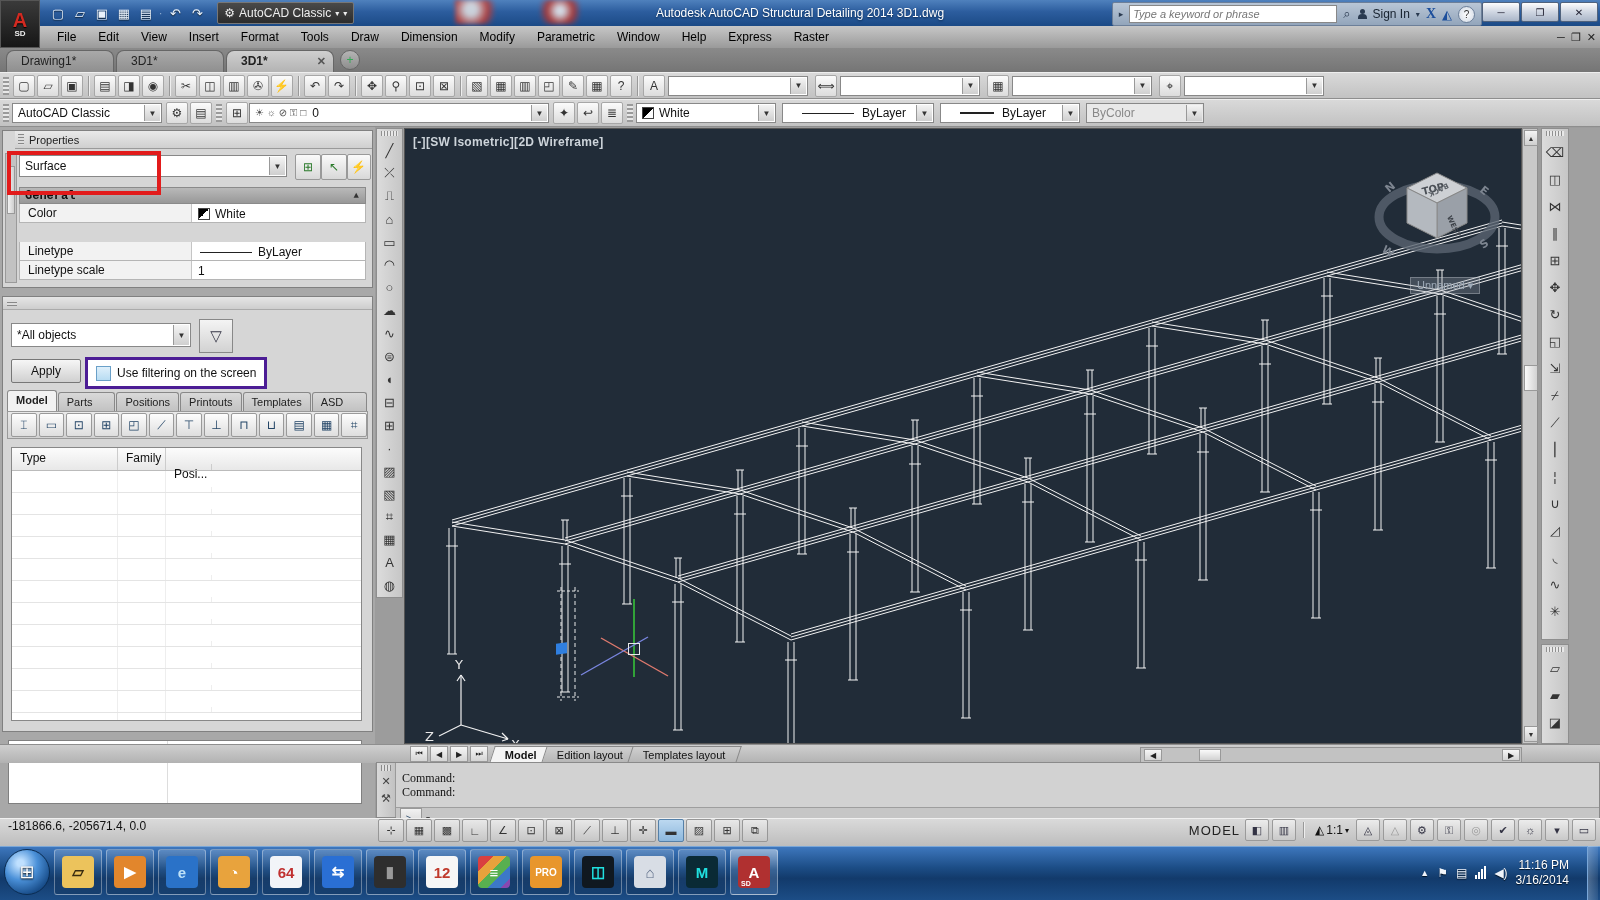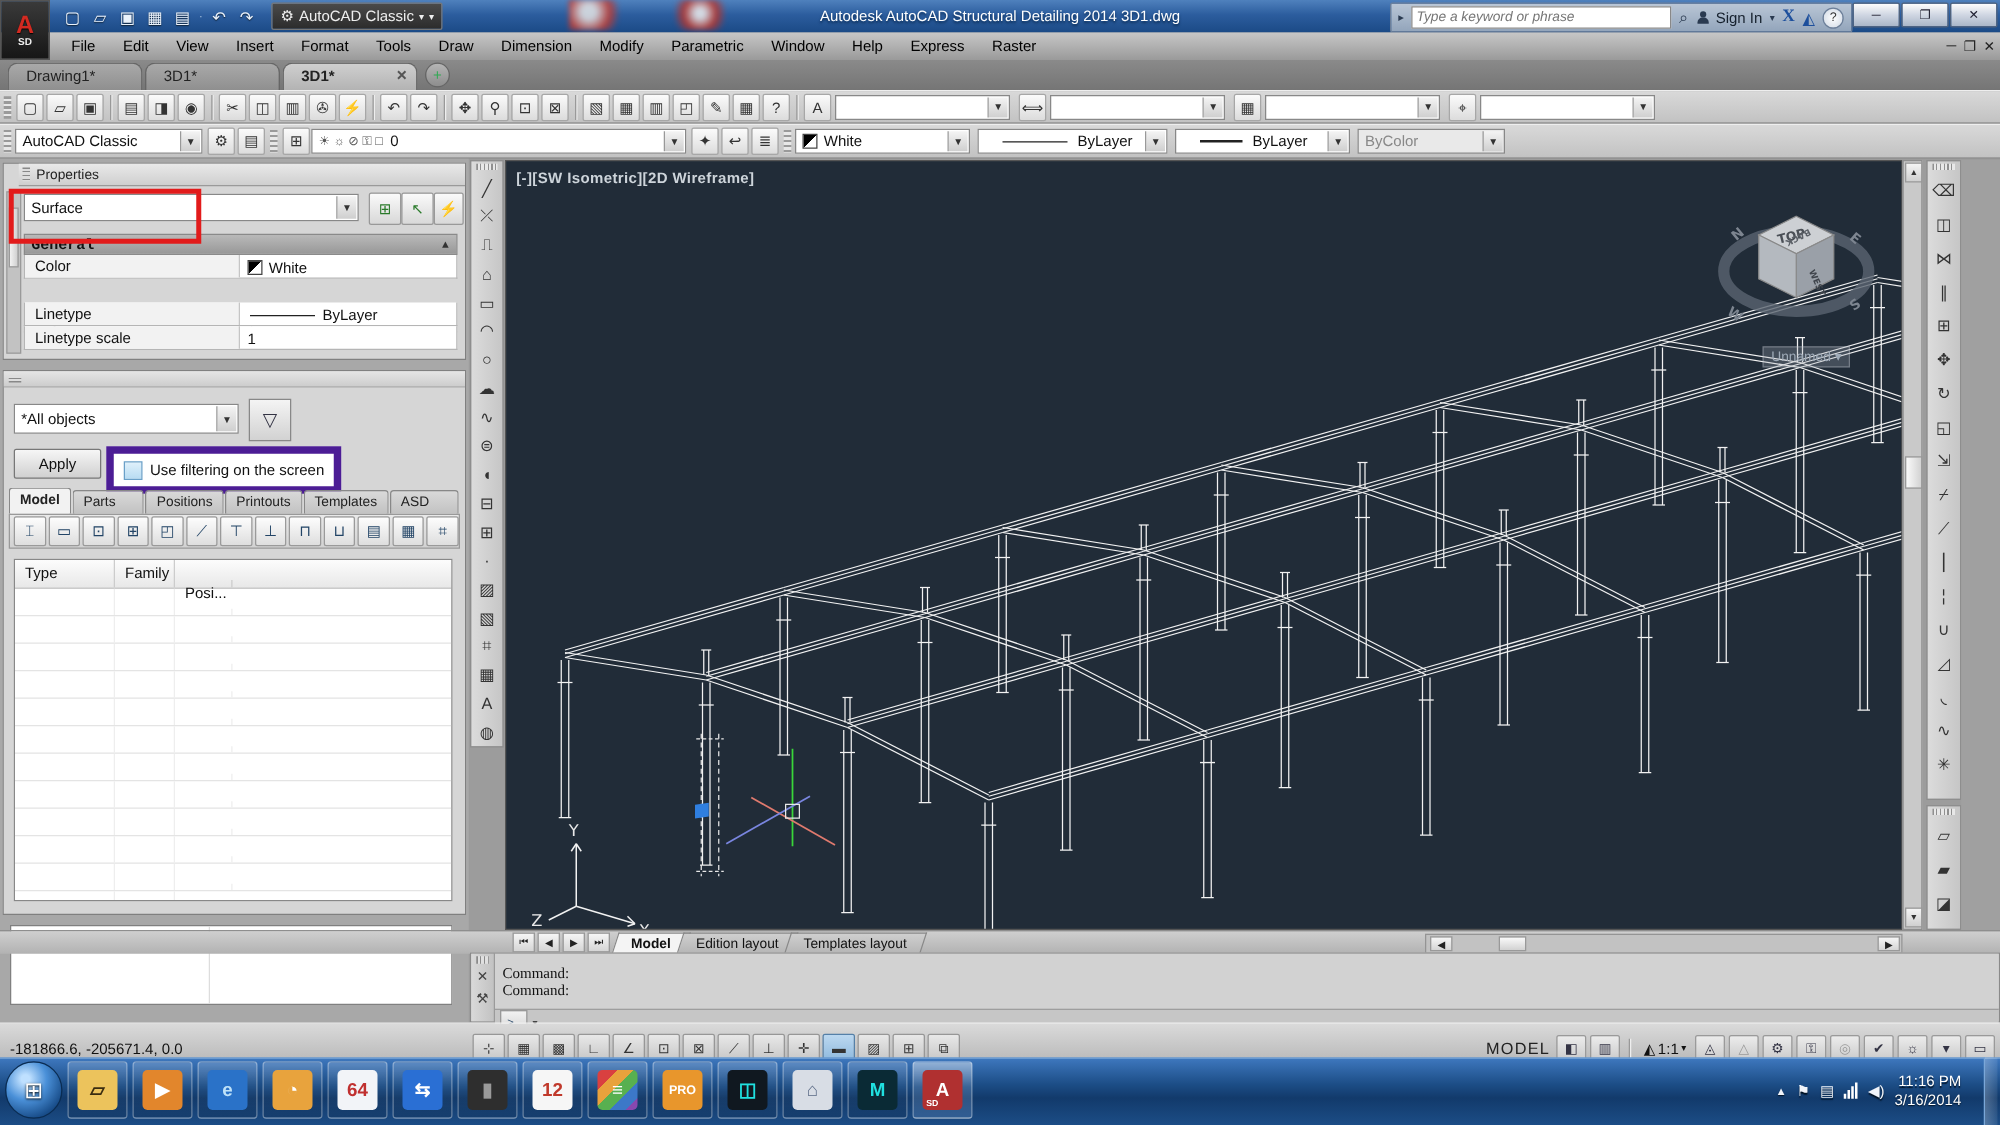--- a/index.html
+++ b/index.html
@@ -99,36 +99,36 @@
   .prop-value{flex:1;padding:2px 0 0 6px;display:flex;align-items:center;}
   
   .insp-grip{height:12px;background:linear-gradient(#e5e5e5,#cdcdcd);border-bottom:1px solid #aaa;position:relative;}
   .insp-grip:before{content:"";position:absolute;left:4px;top:3px;width:10px;height:6px;
     background:repeating-linear-gradient(0deg,#888 0 1px,#ddd 1px 3px);}
   .filter-btn{position:absolute;left:196px;top:22px;width:32px;height:32px;border:1px solid #888;
     background:linear-gradient(#f4f4f4,#d2d2d2);display:flex;align-items:center;justify-content:center;font-size:15px;color:#334;}
   .apply-btn{position:absolute;left:8px;top:62px;width:68px;height:22px;border:1px solid #777;
     border-radius:2px;background:linear-gradient(#f6f6f6,#d0d0d0);display:flex;align-items:center;justify-content:center;font-size:12px;}
   .chk-row{position:absolute;left:82px;top:60px;height:26px;background:#fff;display:flex;align-items:center;
-    padding:0 8px;gap:6px;font-size:12px;border:6px solid #4c1d95;}
+    padding:0 8px;gap:6px;font-size:12px;border:3px solid #4c1d95;}
   .chk-box{width:13px;height:13px;border:1px solid #6aa0c8;background:linear-gradient(#dff0fb,#b8dcf2);}
   .insp-tabs{position:absolute;left:4px;top:94px;right:4px;height:20px;display:flex;align-items:flex-end;}
   .itab{height:18px;line-height:18px;padding:0 8px;font-size:11px;background:linear-gradient(#d9d9d9,#c2c2c2);
     border:1px solid #888;border-bottom:none;border-radius:3px 3px 0 0;margin-right:1px;color:#222;}
   .itab.active{background:#f2f2f2;height:20px;font-weight:bold;}
   .insp-icons{position:absolute;left:4px;top:114px;right:4px;height:28px;border:1px solid #999;
     background:linear-gradient(#e9e9e9,#d2d2d2);display:flex;align-items:center;padding-left:3px;gap:2px;box-sizing:border-box;}
   .iicon{width:24px;height:22px;border:1px solid #9a9a9a;border-radius:2px;background:linear-gradient(#fdfdfd,#dedede);
     display:flex;align-items:center;justify-content:center;font-size:12px;color:#246;}
   .insp-table{position:absolute;left:8px;top:150px;right:10px;bottom:10px;background:#fff;border:1px solid #888;overflow:hidden;}
   .t-head{display:flex;height:22px;background:linear-gradient(#fcfcfc,#e8e8e8);border-bottom:1px solid #bbb;font-size:12px;}
   .t-head div{padding:3px 0 0 8px;border-right:1px solid #ccc;box-sizing:border-box;}
   .t-row{display:flex;height:21px;border-bottom:1px solid #e4e4e4;}
   .t-row div{border-right:1px solid #eee;box-sizing:border-box;}
-  .c1{width:80px;} .c2{width:48px;} .c3{width:46px;margin-top:16px;} .c4{flex:1;border-right:none!important;}
+  .c1{width:106px;} .c2{width:48px;} .c3{width:46px;margin-top:16px;} .c4{flex:1;border-right:none!important;}
   .mini-panel{position:absolute;left:8px;top:740px;width:352px;height:62px;background:#fff;border:1px solid #808080;}
   .mini-panel .vline{position:absolute;left:158px;top:0;bottom:0;width:1px;background:#ddd;}
   .mini-panel .hline{position:absolute;left:0;right:0;top:16px;height:1px;background:#e5e5e5;}
   
   .vtool{position:absolute;background:linear-gradient(90deg,#dcdcdc,#c6c6c6);border:1px solid #8e8e8e;
     display:flex;flex-direction:column;align-items:center;padding-top:10px;box-sizing:border-box;}
   .vtool:before{content:"";position:absolute;top:2px;left:4px;right:4px;height:5px;
     background:repeating-linear-gradient(90deg,#909090 0 1px,#e8e8e8 1px 3px);}
   .vicon{width:22px;height:23px;margin:1px 0;border:1px solid transparent;display:flex;align-items:center;
     justify-content:center;font-size:13px;color:#333;}
@@ -160,21 +160,21 @@
   .cmd-edge .dots{width:10px;height:6px;background:repeating-linear-gradient(90deg,#8a8a8a 0 1px,#e0e0e0 1px 3px);}
   .cmd-body{flex:1;display:flex;flex-direction:column;}
   .cmd-hist{flex:1;background:#d2d2d2;padding:8px 6px;font-family:Liberation Serif, serif;font-size:12px;color:#111;line-height:14px;}
   .cmd-input{height:24px;background:#c6c6c6;border-top:1px solid #9e9e9e;display:flex;align-items:center;padding-left:4px;gap:4px;}
   .cmd-btn{width:20px;height:18px;background:linear-gradient(#f2f2f2,#d2d2d2);border:1px solid #999;
     font-size:9px;display:flex;align-items:center;justify-content:center;color:#246;}
   .cmd-field{border:none;background:transparent;outline:none;font-family:"DejaVu Sans Mono", monospace;
     font-style:italic;font-size:13px;color:#555;width:500px;}
   
   .statusbar{position:absolute;left:0;top:818px;width:1600px;height:40px;
-    background:linear-gradient(#dadada,#b0b0b0);border-top:1px solid #f0f0f0;display:flex;align-items:center;box-sizing:border-box;}
+    background:linear-gradient(#dadada,#b0b0b0);border-top:1px solid #f0f0f0;display:flex;align-items:flex-start;box-sizing:border-box;}
   .coords{width:200px;padding-left:8px;font-size:12px;color:#111;}
   .stog{width:24px;height:21px;border:1px solid #979797;margin-left:2px;border-radius:2px;
     background:linear-gradient(#e8e8e8,#c6c6c6);display:flex;align-items:center;justify-content:center;font-size:11px;color:#333;}
   .stog.on{background:linear-gradient(#bcd8f0,#8db8dd);border-color:#5580a8;}
   .sb-right{position:absolute;right:4px;display:flex;align-items:center;gap:3px;}
   .model-lbl{font-size:13px;color:#222;letter-spacing:1px;margin-right:2px;}
   .sicon{width:22px;height:20px;border:1px solid #9a9a9a;border-radius:2px;background:linear-gradient(#ececec,#c9c9c9);
     display:flex;align-items:center;justify-content:center;font-size:11px;color:#334;}
   .sicon.dis{color:#999;}
   .annscale{display:flex;align-items:center;gap:2px;font-size:12px;padding:0 4px;}

